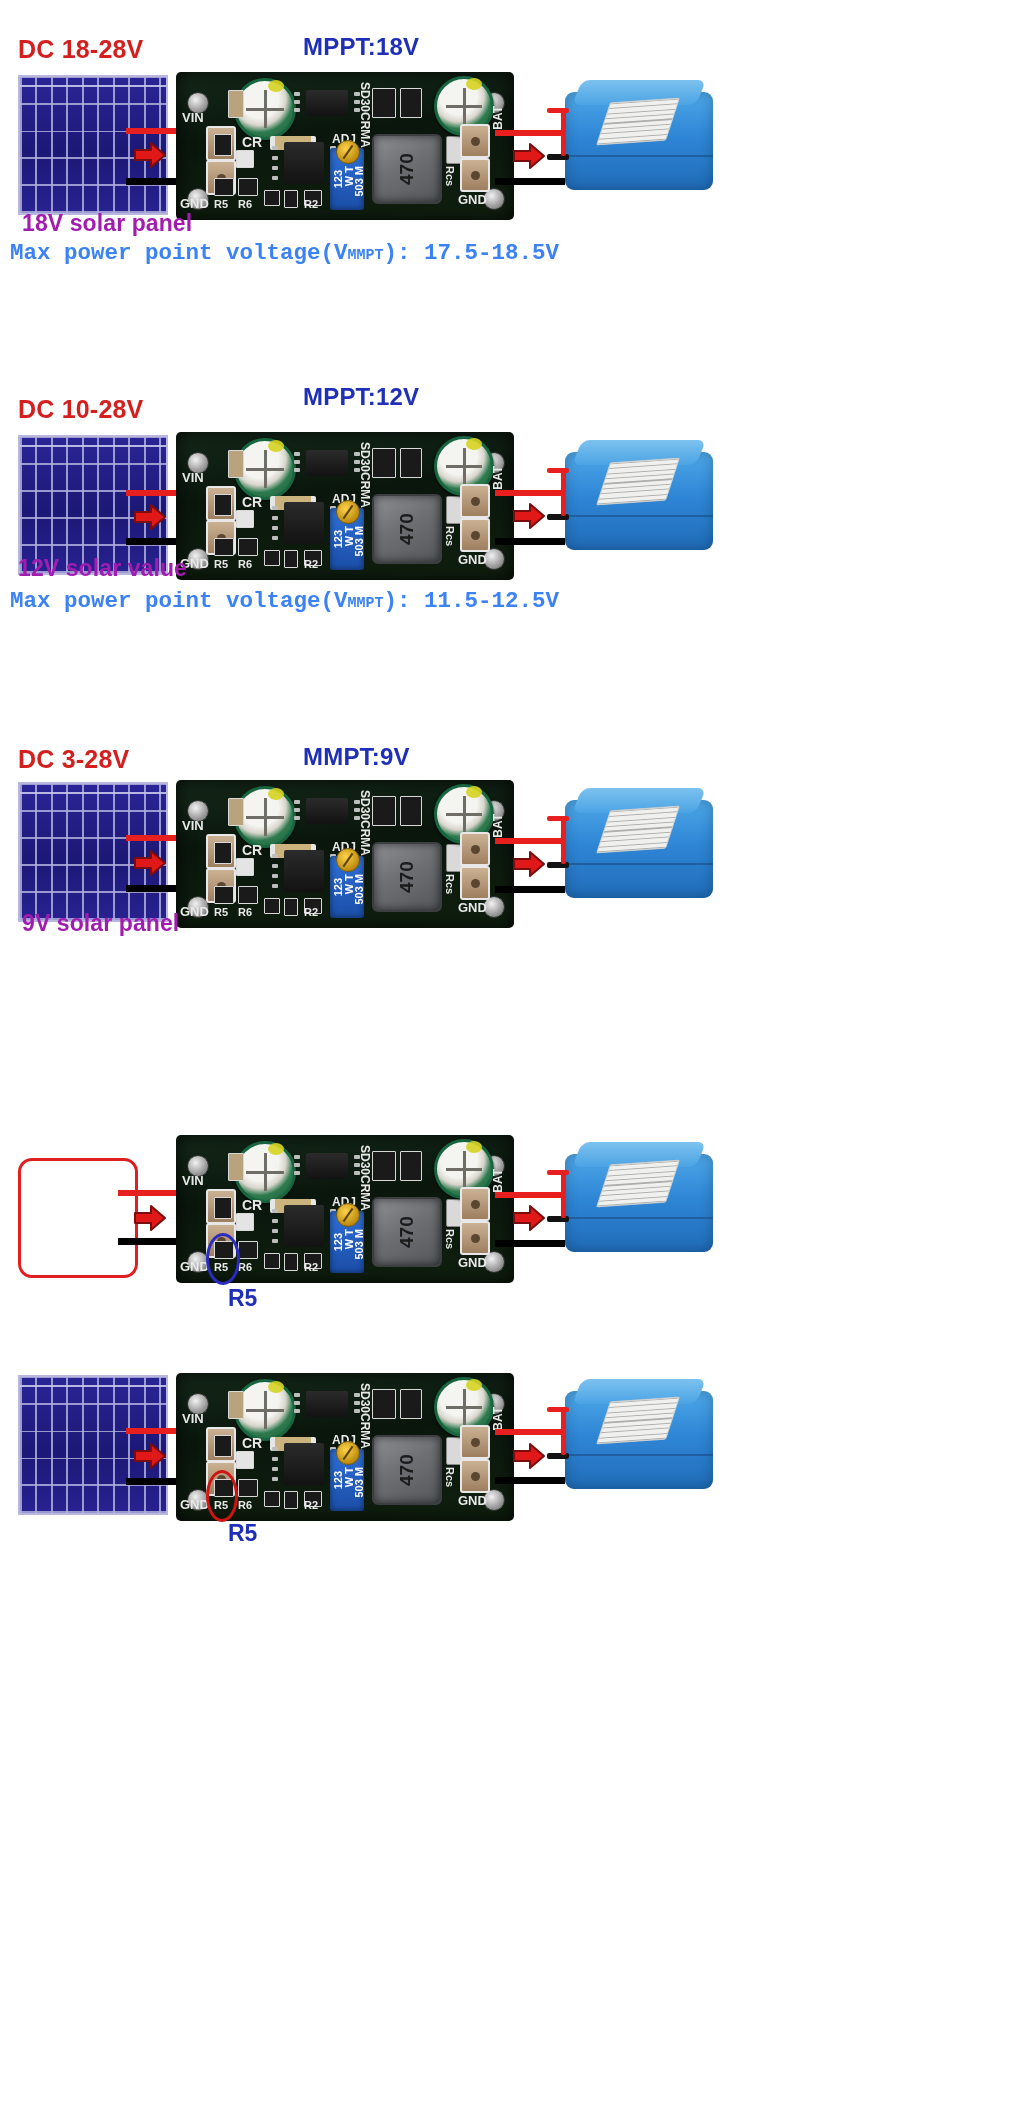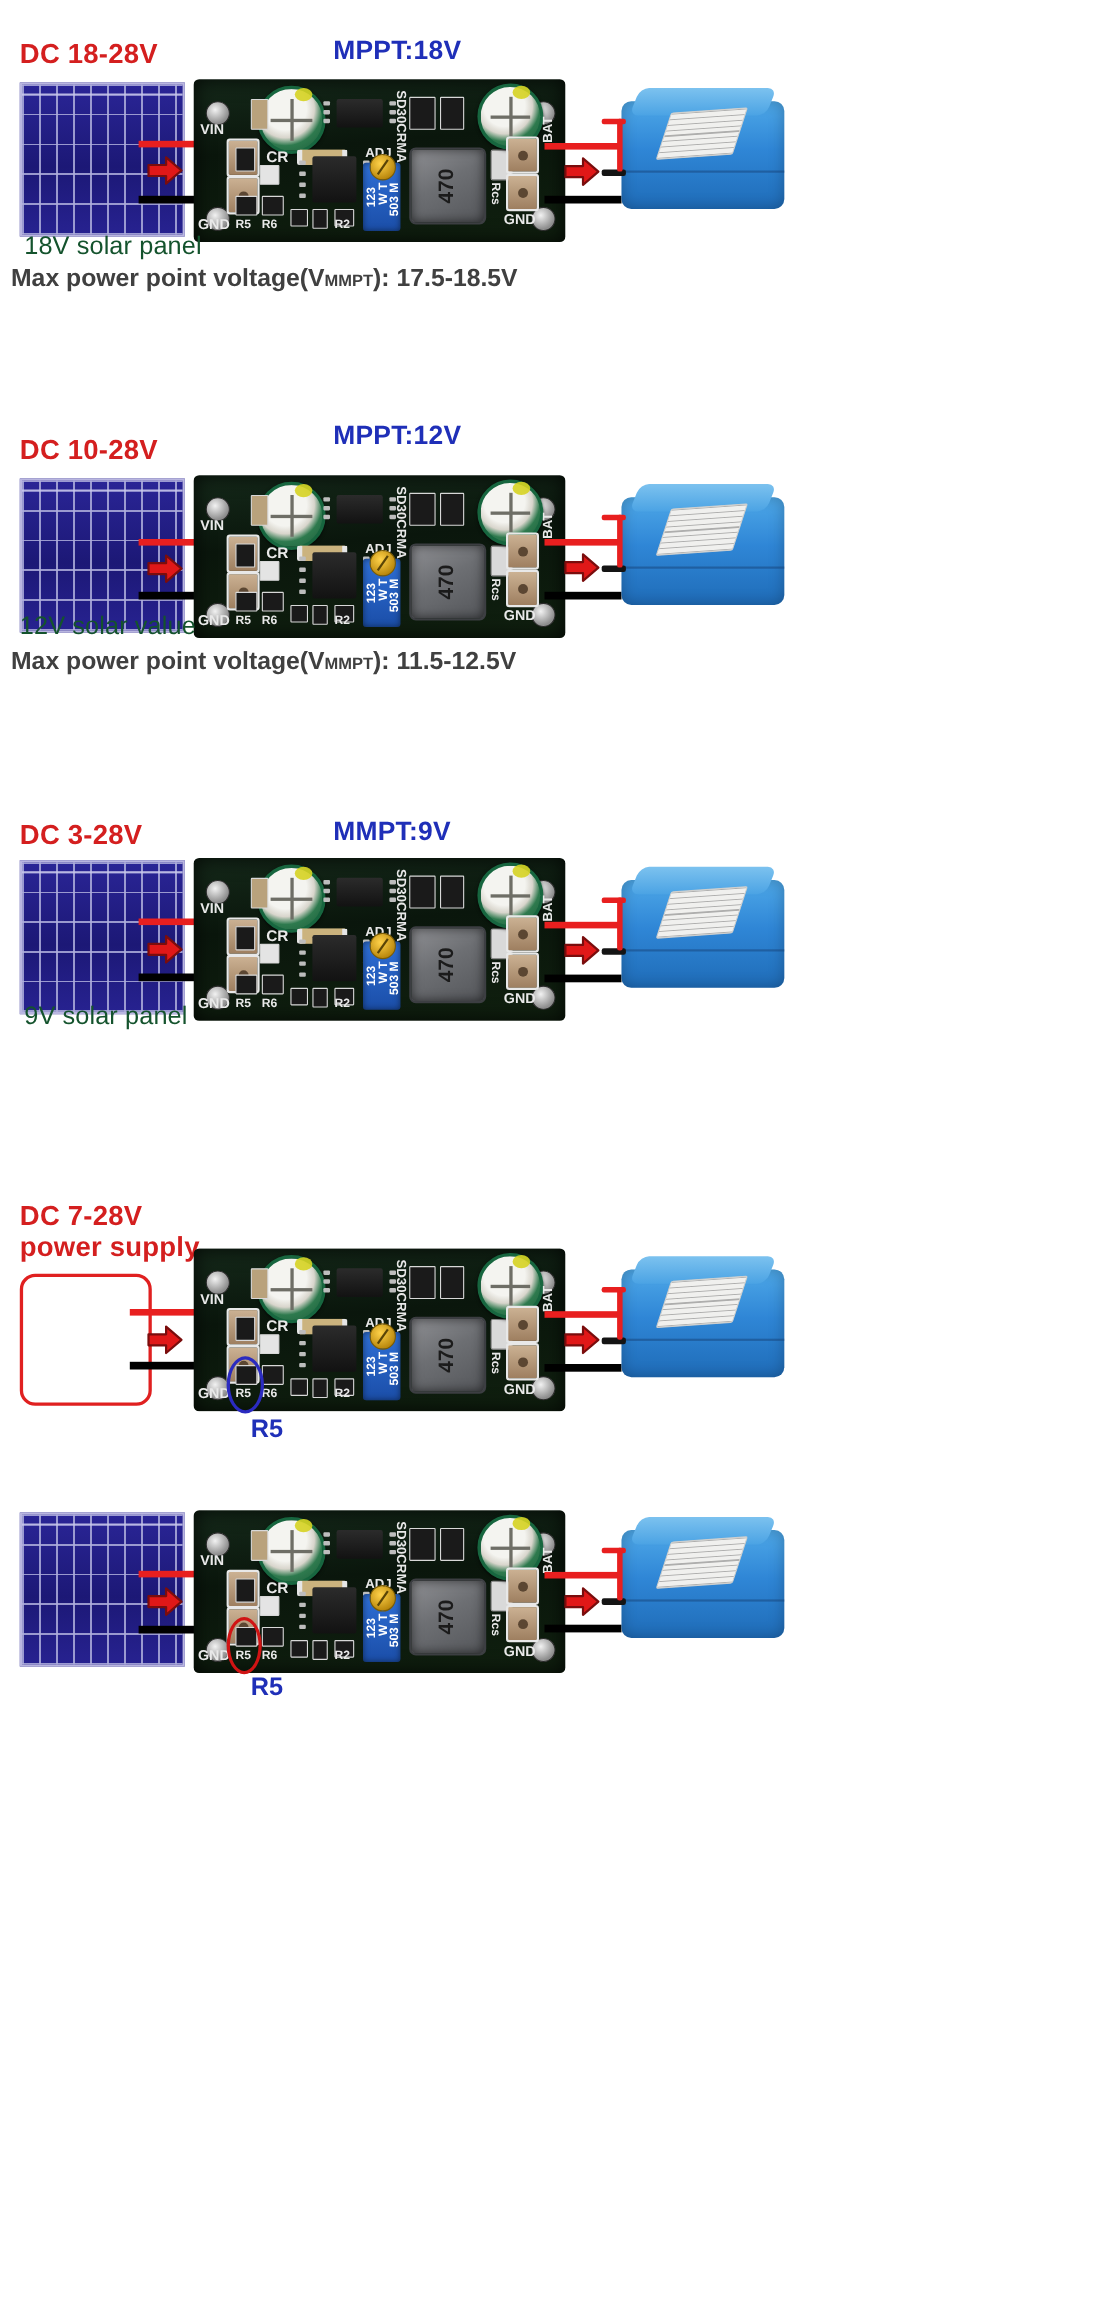--- a/index.html
+++ b/index.html
@@ -12,24 +12,24 @@
     position:absolute;color:#d41f1f;font-weight:bold;font-size:25px;
     letter-spacing:.2px;line-height:1.12;white-space:pre-line;
   }
   .mppt-label{
     position:absolute;color:#1f2fb8;font-weight:bold;font-size:24px;letter-spacing:.2px;
   }
   .r5-head{
     position:absolute;color:#1f2fb8;font-weight:bold;font-size:23px;letter-spacing:.2px;
   }
   .panel-caption{
-    position:absolute;color:#14532d;font-weight:normal;font-size:23px;letter-spacing:.1px;text-align:center;
+    position:absolute;color:#a21caf;font-weight:bold;font-size:23px;letter-spacing:.1px;text-align:center;
   }
   .mpp-caption{
-    position:absolute;color:#404040;font-weight:bold;font-size:22.5px;letter-spacing:0px;white-space:nowrap;
+    position:absolute;color:#3b82f6;font-weight:bold;font-size:22.5px;letter-spacing:0px;white-space:nowrap;font-family:Liberation Mono, monospace;
   }
   .mpp-caption .sub{font-size:15px;vertical-align:baseline;}
   .r5-callout{
     position:absolute;color:#1f2fb8;font-weight:bold;font-size:23px;
   }
 
   
   .panel{
     position:absolute;background:#221f86;border:2px solid #b9b6e0;box-sizing:border-box;
     background-image:
@@ -496,22 +496,20 @@
     <div class="seam" style="left:0;top:64%;width:100%;height:2px;"></div>
     <div class="lead-red" style="left:-18px;top:16px;width:22px;height:5px;"></div>
     <div class="lead-black" style="left:-18px;top:62px;width:22px;height:6px;"></div>
     <div class="lead-red" style="left:-4px;top:16px;width:5px;height:48px;"></div>
   </div>
 
   <div class="panel-caption" style="left:22px;top:200px;">9V solar panel</div>
 </div>
 
 <div class="section" style="top:1070px;height:330px;">
-  <div class="dc-label" style="left:18px;top:22px;">DC 7-28V
-power supply</div>
 
   <div class="psu-box" style="left:18px;top:88px;width:120px;height:120px;"></div>
 
   <div class="wire-red" style="left:118px;top:120px;width:86px;"></div>
   <div class="wire-black" style="left:118px;top:168px;width:86px;"></div>
   <div class="arrow" style="left:133px;top:133px;">
     <svg viewBox="0 0 34 30">
         <path d="M2 10 H18 V3 L32 15 L18 27 V20 H2 Z" fill="#e01818" stroke="#7a0d0d" stroke-width="2" stroke-linejoin="round"></path>
       </svg>
   </div>

